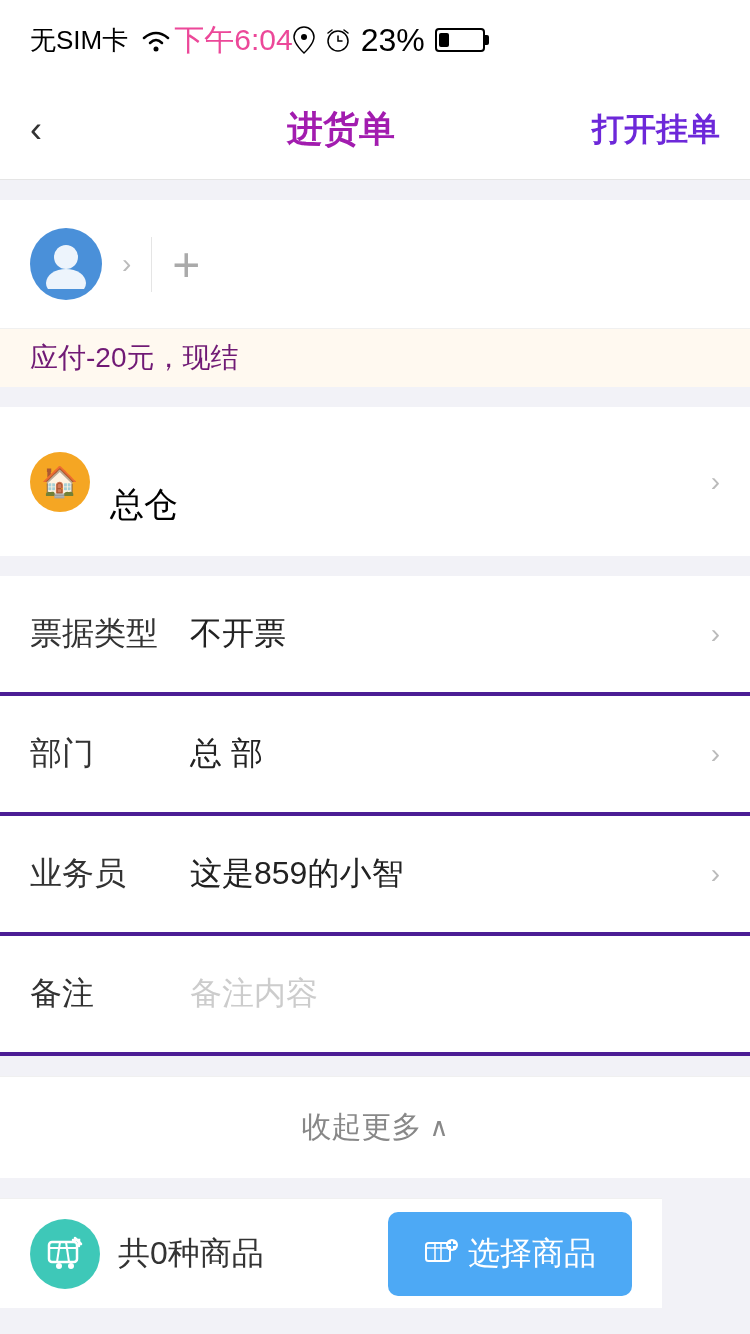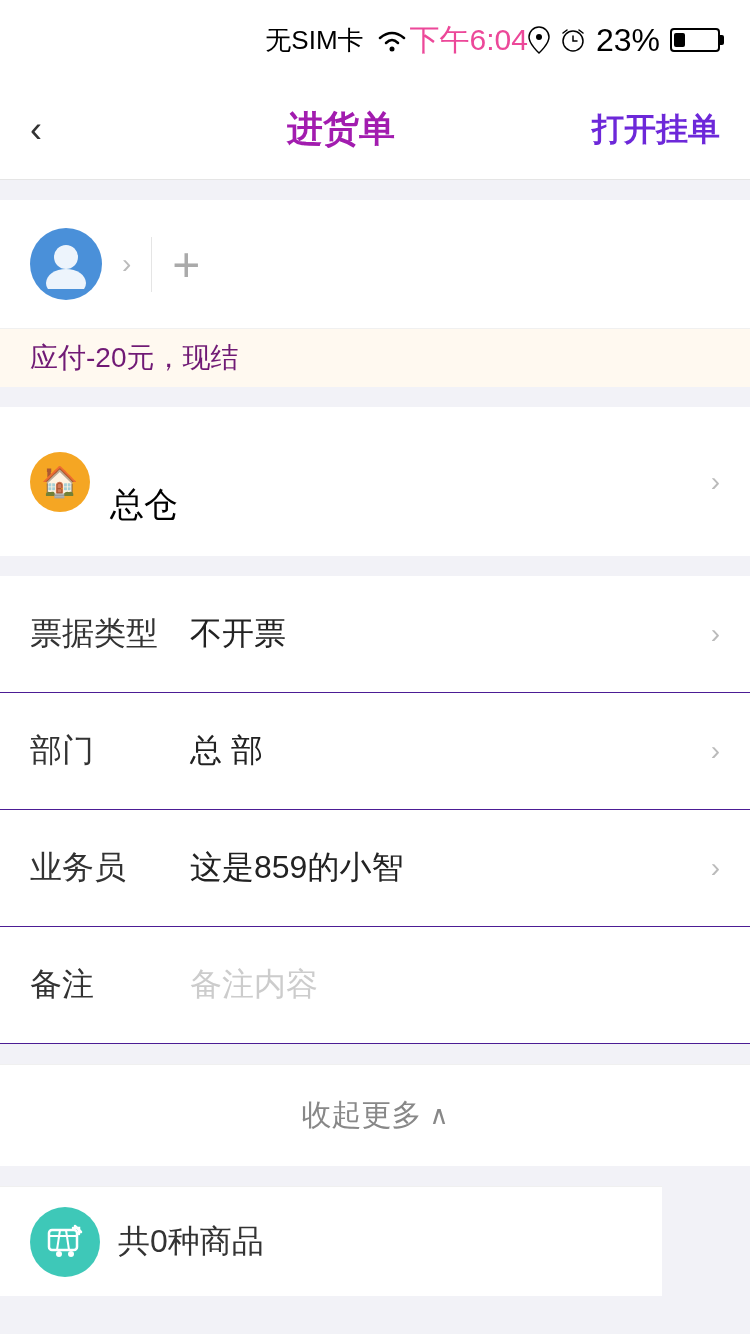--- a/index.html
+++ b/index.html
@@ -13,21 +13,21 @@
       font-size: 32px;
     }
 
     
     .status-bar {
       width: 750px;
       height: 80px;
       background: #fff;
       display: flex;
       align-items: center;
-      justify-content: flex-end;
+      justify-content: flex-start;
       padding: 0 30px;
       font-size: 28px;
     }
     .status-left {
       display: flex;
       align-items: center;
       gap: 10px;
       font-size: 26px;
       color: #000;
     }
@@ -196,21 +196,21 @@
 
     
     .form-section {
       background: #fff;
       margin-top: 20px;
     }
     .form-row {
       display: flex;
       align-items: center;
       padding: 36px 30px;
-      border-bottom: 1px solid #4c1d95;
+      border-bottom: 4px solid #4c1d95;
       min-height: 110px;
       justify-content: space-between;
     }
     .form-label {
       font-size: 32px;
       color: #333;
       width: 160px;
       flex-shrink: 0;
     }
     .form-value {
@@ -393,15 +393,27 @@
       <path d="M4 14 L32 14" stroke="#fff" stroke-width="2"></path>
       <line x1="15" y1="8" x2="12" y2="28" stroke="#fff" stroke-width="2"></line>
       <line x1="21" y1="8" x2="24" y2="28" stroke="#fff" stroke-width="2"></line>
       <circle cx="14" cy="32" r="3" fill="#fff"></circle>
       <circle cx="26" cy="32" r="3" fill="#fff"></circle>
       <path d="M28 6 L34 6 L34 12" stroke="#fff" stroke-width="2.5" fill="none" stroke-linecap="round"></path>
       <path d="M30 4 L36 10" stroke="#fff" stroke-width="2.5" stroke-linecap="round"></path>
     </svg>
   </div>
   <div class="product-count">共0种商品</div>
+  <div class="select-product-btn">
+    <svg width="34" height="34" viewBox="0 0 34 34" fill="none">
+      <rect x="2" y="6" width="24" height="18" rx="2.5" stroke="#fff" stroke-width="2" fill="none"></rect>
+      <line x1="2" y1="11" x2="26" y2="11" stroke="#fff" stroke-width="1.5"></line>
+      <line x1="11" y1="6" x2="11" y2="24" stroke="#fff" stroke-width="1.5"></line>
+      <line x1="17" y1="6" x2="17" y2="24" stroke="#fff" stroke-width="1.5"></line>
+      <circle cx="28" cy="8" r="6" fill="#fff"></circle>
+      <line x1="28" y1="5" x2="28" y2="11" stroke="#4da9f5" stroke-width="2" stroke-linecap="round"></line>
+      <line x1="25" y1="8" x2="31" y2="8" stroke="#4da9f5" stroke-width="2" stroke-linecap="round"></line>
+    </svg>
+    <span>选择商品</span>
+  </div>
 </div>
 
 <div class="gray-area"></div>
 
 </body></html>

